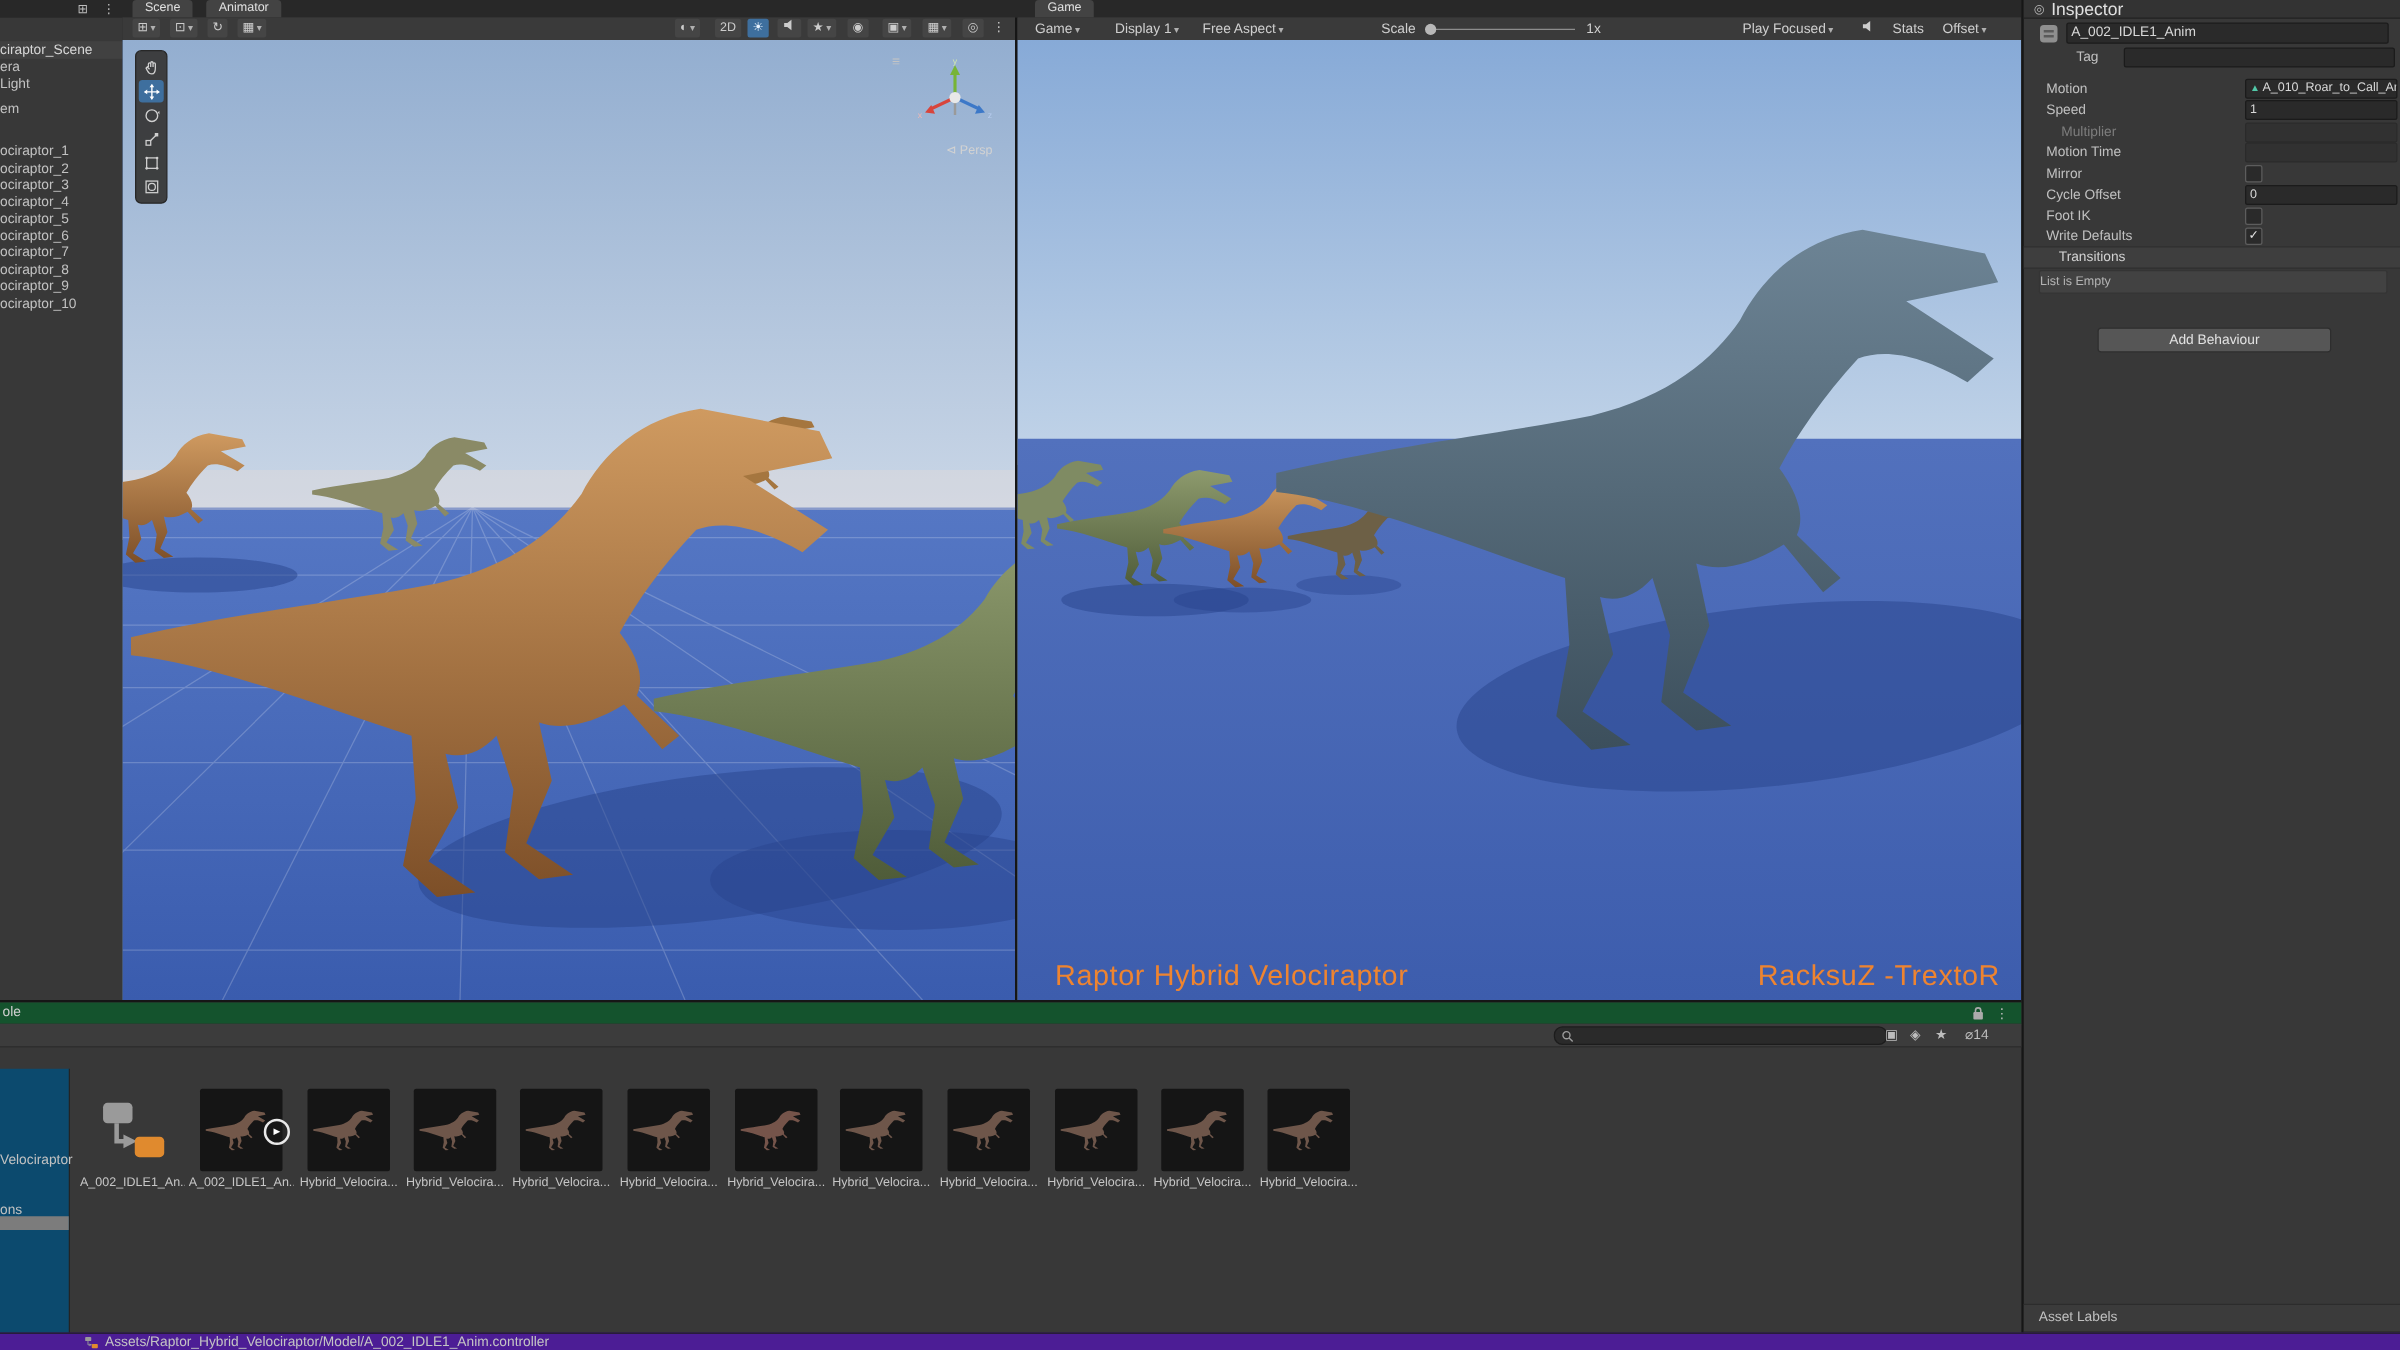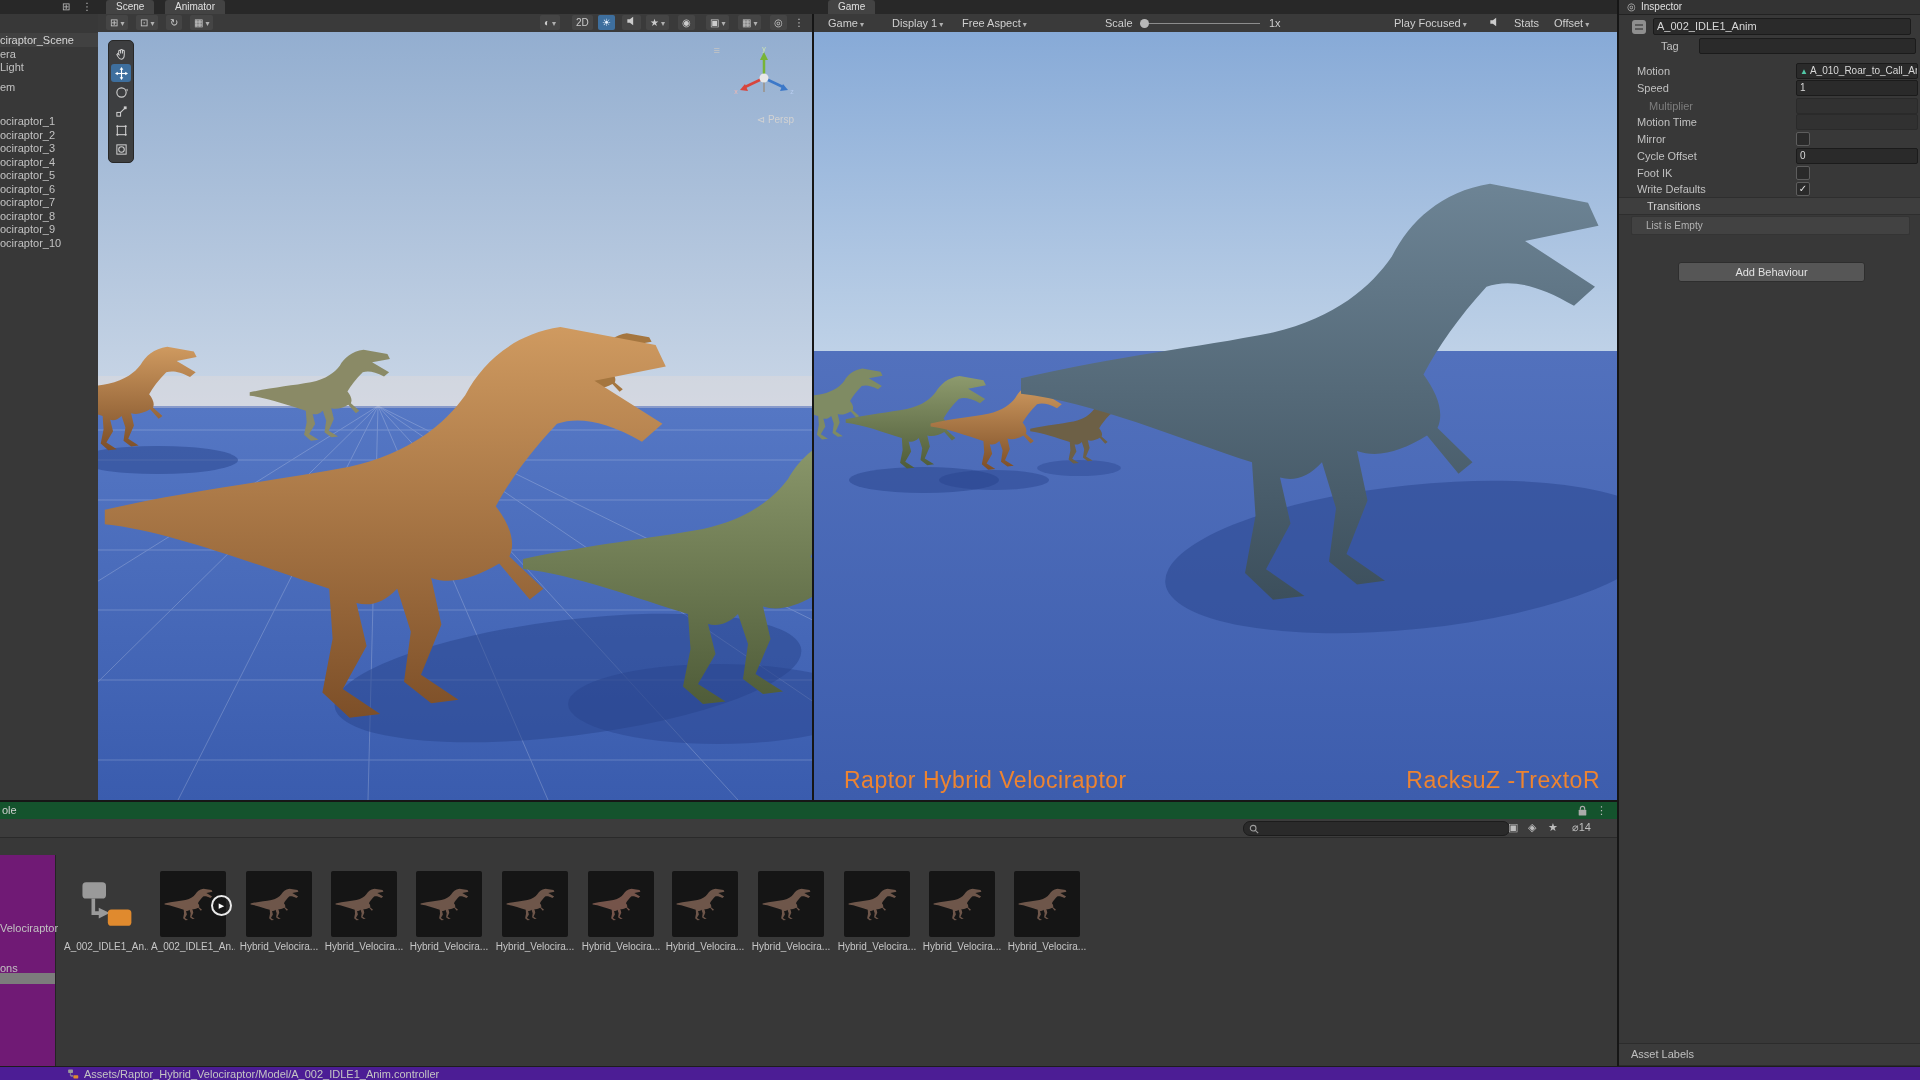--- a/index.html
+++ b/index.html
@@ -56,21 +56,21 @@
   .proj-head{position:absolute;left:0;top:0;width:100%;height:17px;background:#14532d;border-bottom:1px solid #242424;}
   .proj-tools{position:absolute;left:0;top:17px;width:100%;height:18px;background:#3c3c3c;border-bottom:1px solid #2a2a2a;}
   .searchbox{position:absolute;left:1243px;top:2px;width:255px;height:13px;background:#2a2a2a;border:1px solid #1c1c1c;
              border-radius:7px;display:flex;align-items:center;padding:0 5px;gap:4px;}
   .searchbox input{flex:1;background:transparent;border:none;outline:none;color:#ddd;font-size:10px;height:11px;padding:0;}
   .breadcrumbrow{position:absolute;left:0;top:35px;width:100%;height:18px;background:#383838;border-bottom:1px solid #262626;}
   .crumb{font-size:11px;color:#bdbdbd;}
   .crumb.last{color:#e4e4e4;}
   .csep{font-size:9px;color:#8a8a8a;margin:0 4px;}
   .proj-content{position:absolute;left:0;top:53px;width:100%;bottom:0;}
-  .treecol{position:absolute;left:0;top:0;width:55px;height:100%;background:#701a75;border-right:1px solid #242424;}
+  .treecol{position:absolute;left:0;top:0;width:55px;height:100%;background:#0c4a6e;border-right:1px solid #242424;}
   .titem{position:absolute;left:0;font-size:11px;color:#c2c2c2;white-space:nowrap;line-height:13px;}
   .tsel{position:absolute;left:0;width:55px;height:11px;background:#7c7c7c;}
   .asset{position:absolute;top:16px;width:84px;text-align:center;}
   .thumb{width:66px;height:66px;margin:0 auto;background:#151515;border-radius:2px;position:relative;display:flex;
          align-items:center;justify-content:center;}
   .thumb.noBg{background:transparent;}
   .alabel{margin-top:4px;font-size:10px;color:#c6c6c6;white-space:nowrap;overflow:hidden;}
   .playbadge{position:absolute;right:-6px;top:24px;width:17px;height:17px;border:2px solid #e9e9e9;border-radius:50%;
              background:rgba(25,25,25,.55);color:#fff;font-size:7px;line-height:17px;text-align:center;}
   .projlockarea{position:absolute;right:10px;top:2px;display:flex;gap:8px;align-items:center;}
@@ -308,21 +308,21 @@
         <use href="#raptor" x="200" y="125" width="700" height="458" fill="url(#bluG)"></use>
       </svg>
       <div class="caption" style="left:30px">Raptor Hybrid Velociraptor</div>
       <div class="caption" style="right:19px">RacksuZ -TrextoR</div>
     </div>
   </div>
 
   <div class="inspector">
     <div class="insp-tabrow">
       <span class="abs" style="left:8px;top:1px;font-size:10px;color:#bdbdbd">◎</span>
-      <span class="abs" style="left:22px;top:0;font-size:10px;line-height:14px;color:#e0e0e0">Inspector</span>
+      <span class="abs" style="left:22px;top:0;font-size:14px;line-height:14px;color:#e0e0e0">Inspector</span>
     </div>
 
     <div class="irow" style="top:18px;height:18px">
       <svg class="abs" style="left:12px;top:1px" width="16" height="16" viewBox="0 0 16 16">
         <rect x="1" y="1" width="14" height="14" rx="3" fill="#8f8f8f"></rect>
         <rect x="4" y="5" width="8" height="2" fill="#5a5a5a"></rect>
         <rect x="4" y="9" width="8" height="2" fill="#5a5a5a"></rect>
       </svg>
       <div class="ifield" style="left:34px;width:250px;height:15px;line-height:15px;font-size:11px">A_002_IDLE1_Anim</div>
     </div>
@@ -364,21 +364,21 @@
     </div>
     <div class="irow" style="top:181px">
       <span class="row-label">Write Defaults</span>
       <div class="cb">✓</div>
     </div>
 
     <div class="sec-head" style="top:197px">
       <span class="row-label" style="left:28px;color:#d2d2d2">Transitions</span>
     </div>
     <div class="abs" style="top:216px;left:12px;right:12px;height:17px;background:#424242;border:1px solid #343434;border-radius:2px;">
-      <span style="font-size:10px;color:#b4b4b4;line-height:17px;margin-left:14px">List is Empty</span>
+      <span style="font-size:10px;color:#b4b4b4;line-height:17px;">List is Empty</span>
     </div>
 
     <div class="btn abs" style="top:262px;left:59px;width:185px;height:18px;line-height:18px">Add Behaviour</div>
 
     <div class="abs" style="top:1043px;left:0;width:100%;height:21px;border-top:1px solid #2c2c2c;border-bottom:1px solid #2c2c2c;background:#3b3b3b">
       <span style="font-size:11px;color:#c0c0c0;line-height:21px;margin-left:12px">Asset Labels</span>
     </div>
   </div>
 
   <div class="project">

